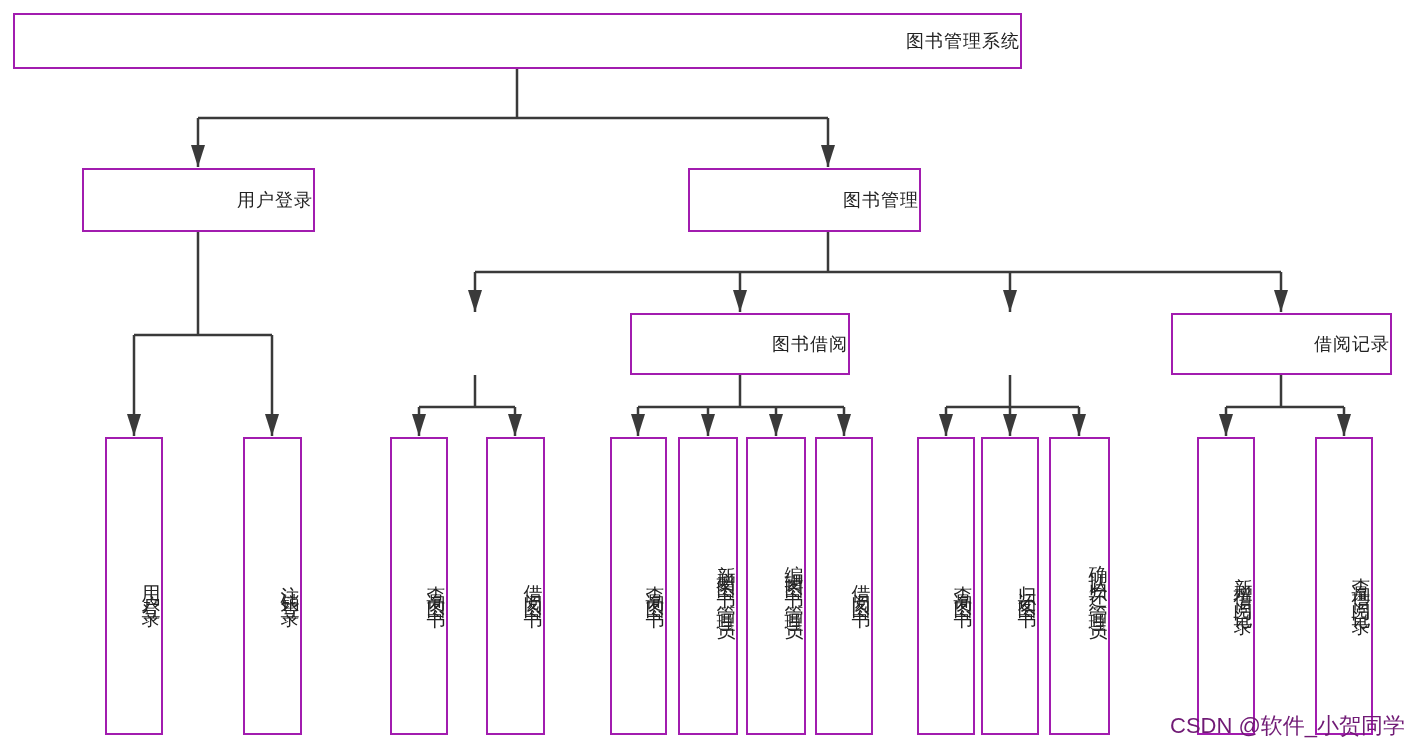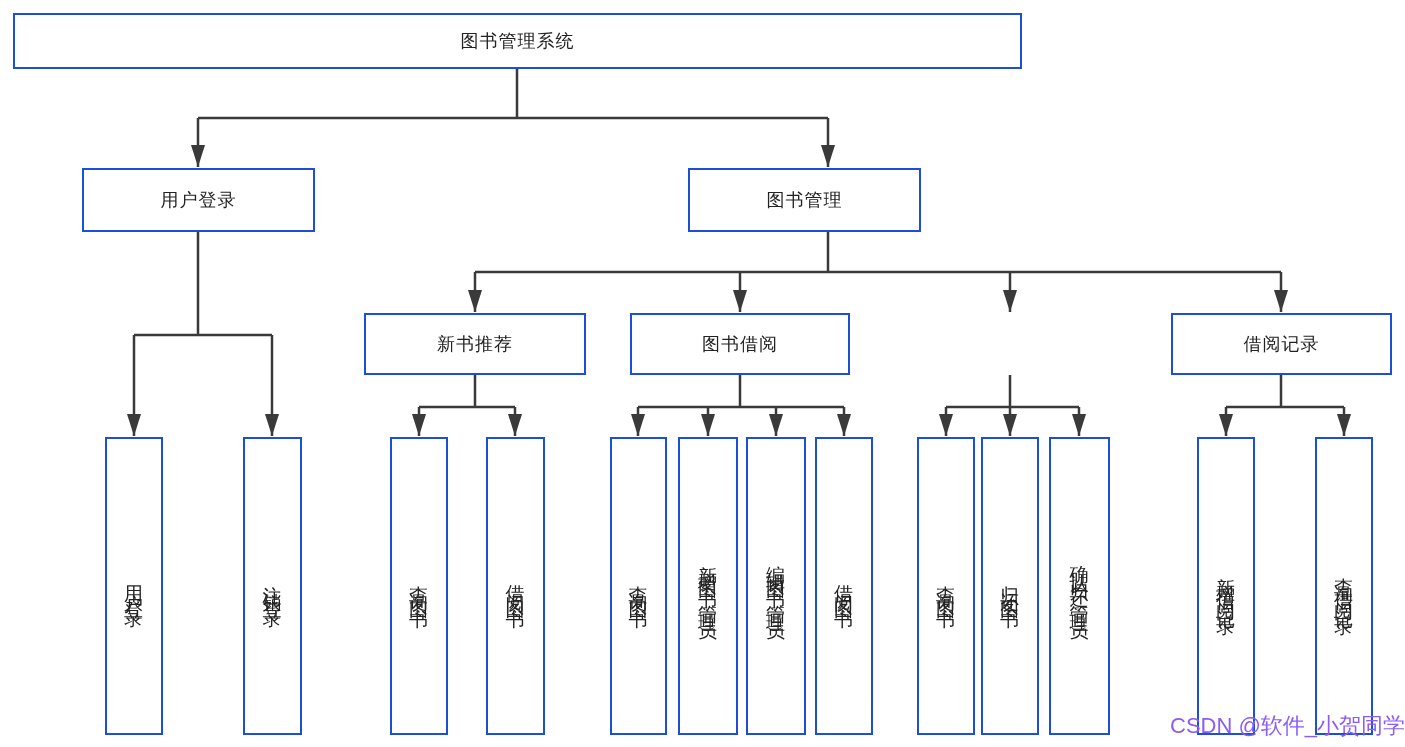--- a/index.html
+++ b/index.html
@@ -17,24 +17,24 @@
   .wires {
     position: absolute;
     left: 0; top: 0;
     width: 1405px; height: 747px;
     pointer-events: none;
   }
   .node {
     position: absolute;
     box-sizing: border-box;
     background: #ffffff;
-    border: 2px solid #1d4ed8;
+    border: 2px solid #a21caf;
     display: flex;
     align-items: center;
-    justify-content: center;
+    justify-content: flex-end;
     color: #222222;
     font-family: Liberation Serif, serif;
   }
   .node.h span {
     font-size: 18px;
     letter-spacing: 1px;
     white-space: nowrap;
   }
   .node.leaf span {
     writing-mode: vertical-rl;
@@ -43,21 +43,21 @@
     line-height: 1;
     letter-spacing: 8px;
     white-space: nowrap;
   }
   .watermark {
     position: absolute;
     left: 1170px;
     top: 711px;
     width: 228px;
     font-size: 22px;
-    color: #8b5cf6;
+    color: #701a75;
     white-space: nowrap;
     z-index: 5;
     text-align: right;
   }
 </style>
 </head>
 <body>
 
 <div class="canvas">
 
@@ -97,23 +97,20 @@
     <span>图书管理系统</span>
   </div>
 
   <div class="node h" style="left:82px;top:168px;width:233px;height:64px">
     <span>用户登录</span>
   </div>
   <div class="node h" style="left:688px;top:168px;width:233px;height:64px">
     <span>图书管理</span>
   </div>
 
-  <div class="node h" style="left:364px;top:313px;width:222px;height:62px">
-    <span>新书推荐</span>
-  </div>
   <div class="node h" style="left:630px;top:313px;width:220px;height:62px">
     <span>图书借阅</span>
   </div>
   <div class="node h" style="left:1171px;top:313px;width:221px;height:62px">
     <span>借阅记录</span>
   </div>
 
   <div class="node leaf" style="left:105px;top:437px;width:58px;height:298px">
     <span>用户登录</span>
   </div>

